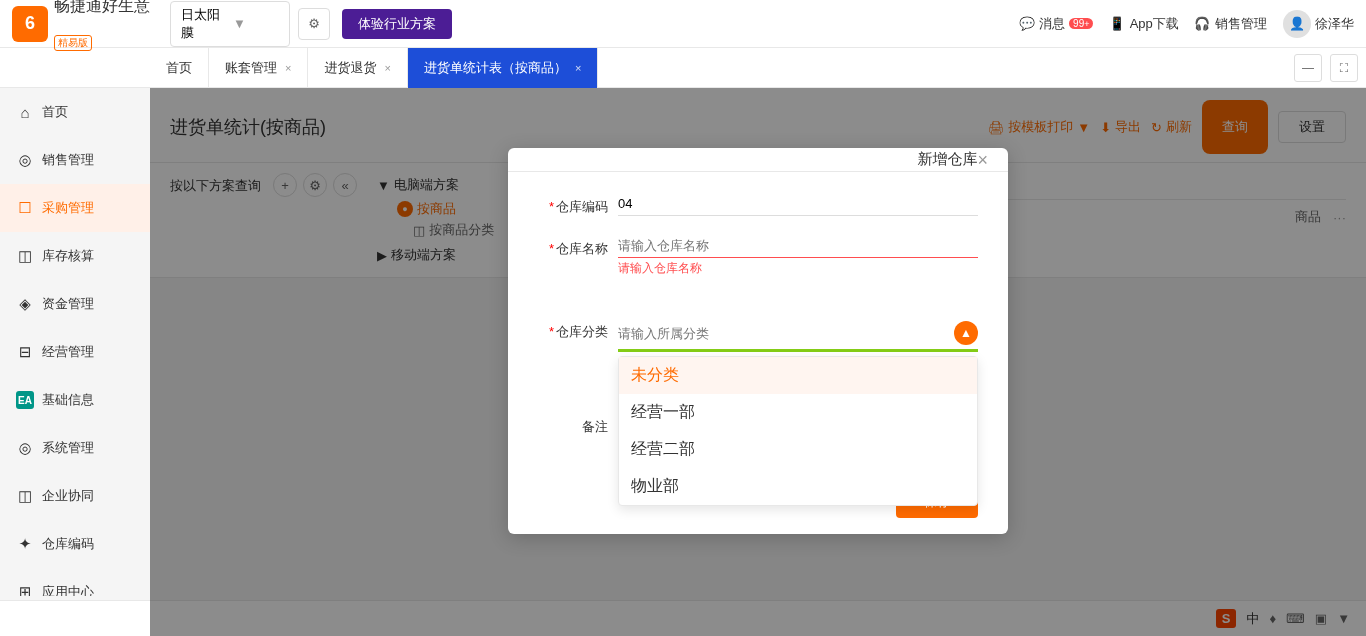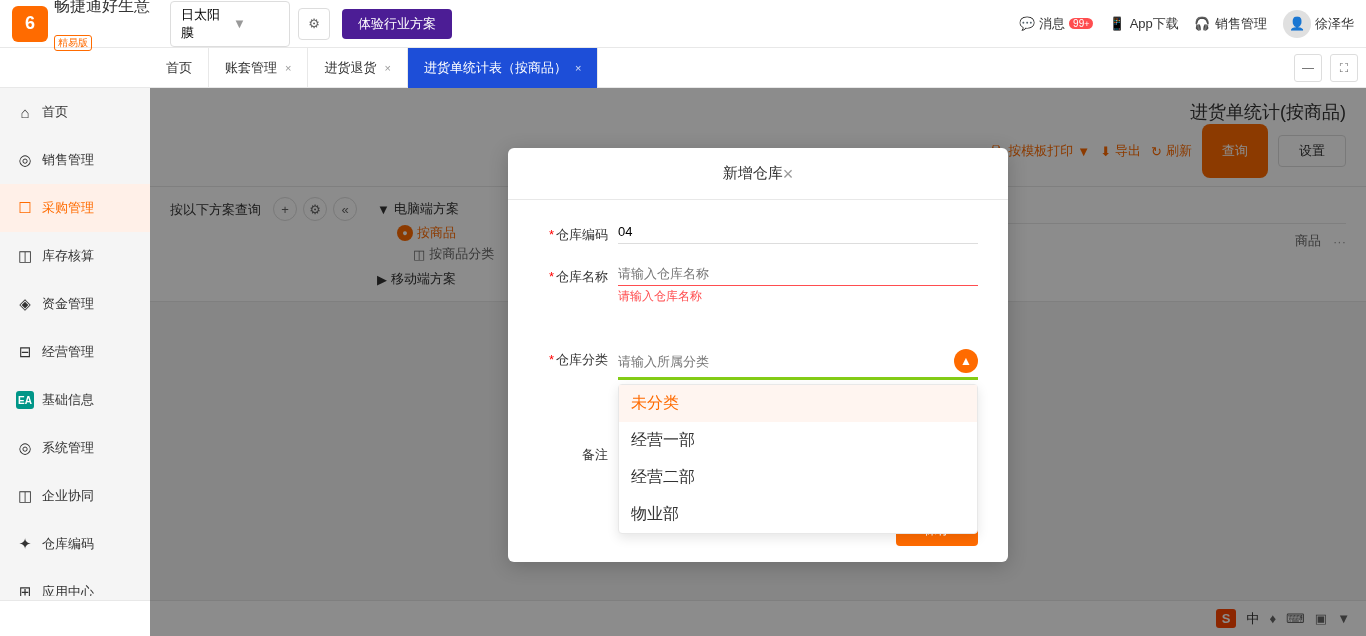--- a/index.html
+++ b/index.html
@@ -196,24 +196,23 @@
     .content-area {
       flex: 1;
       background: #f5f5f5;
       position: relative;
       overflow: hidden;
     }
     .page-header {
       background: #fff;
       padding: 12px 20px 8px;
       display: flex;
-      align-items: flex-end;
+      align-items: center;
       justify-content: space-between;
       border-bottom: 1px solid #e8e8e8;
-      flex-direction: column;
     }
     .page-title {
       font-size: 18px;
       font-weight: 500;
       color: #333;
     }
     .page-actions {
       display: flex;
       align-items: center;
       gap: 10px;
@@ -334,25 +333,25 @@
       padding-top: 60px;
     }
     .modal {
       background: white;
       border-radius: 6px;
       width: 500px;
       box-shadow: 0 4px 20px rgba(0,0,0,0.2);
       position: relative;
     }
     .modal-header {
-      padding: 16px 20px;
+      padding: 2px 20px;
       border-bottom: 1px solid #e8e8e8;
       display: flex;
       align-items: center;
-      justify-content: center;
+      justify-content: flex-end;
     }
     .modal-title {
       font-size: 15px;
       font-weight: 500;
       color: #333;
     }
     .modal-close {
       cursor: pointer;
       color: #999;
       font-size: 18px;

